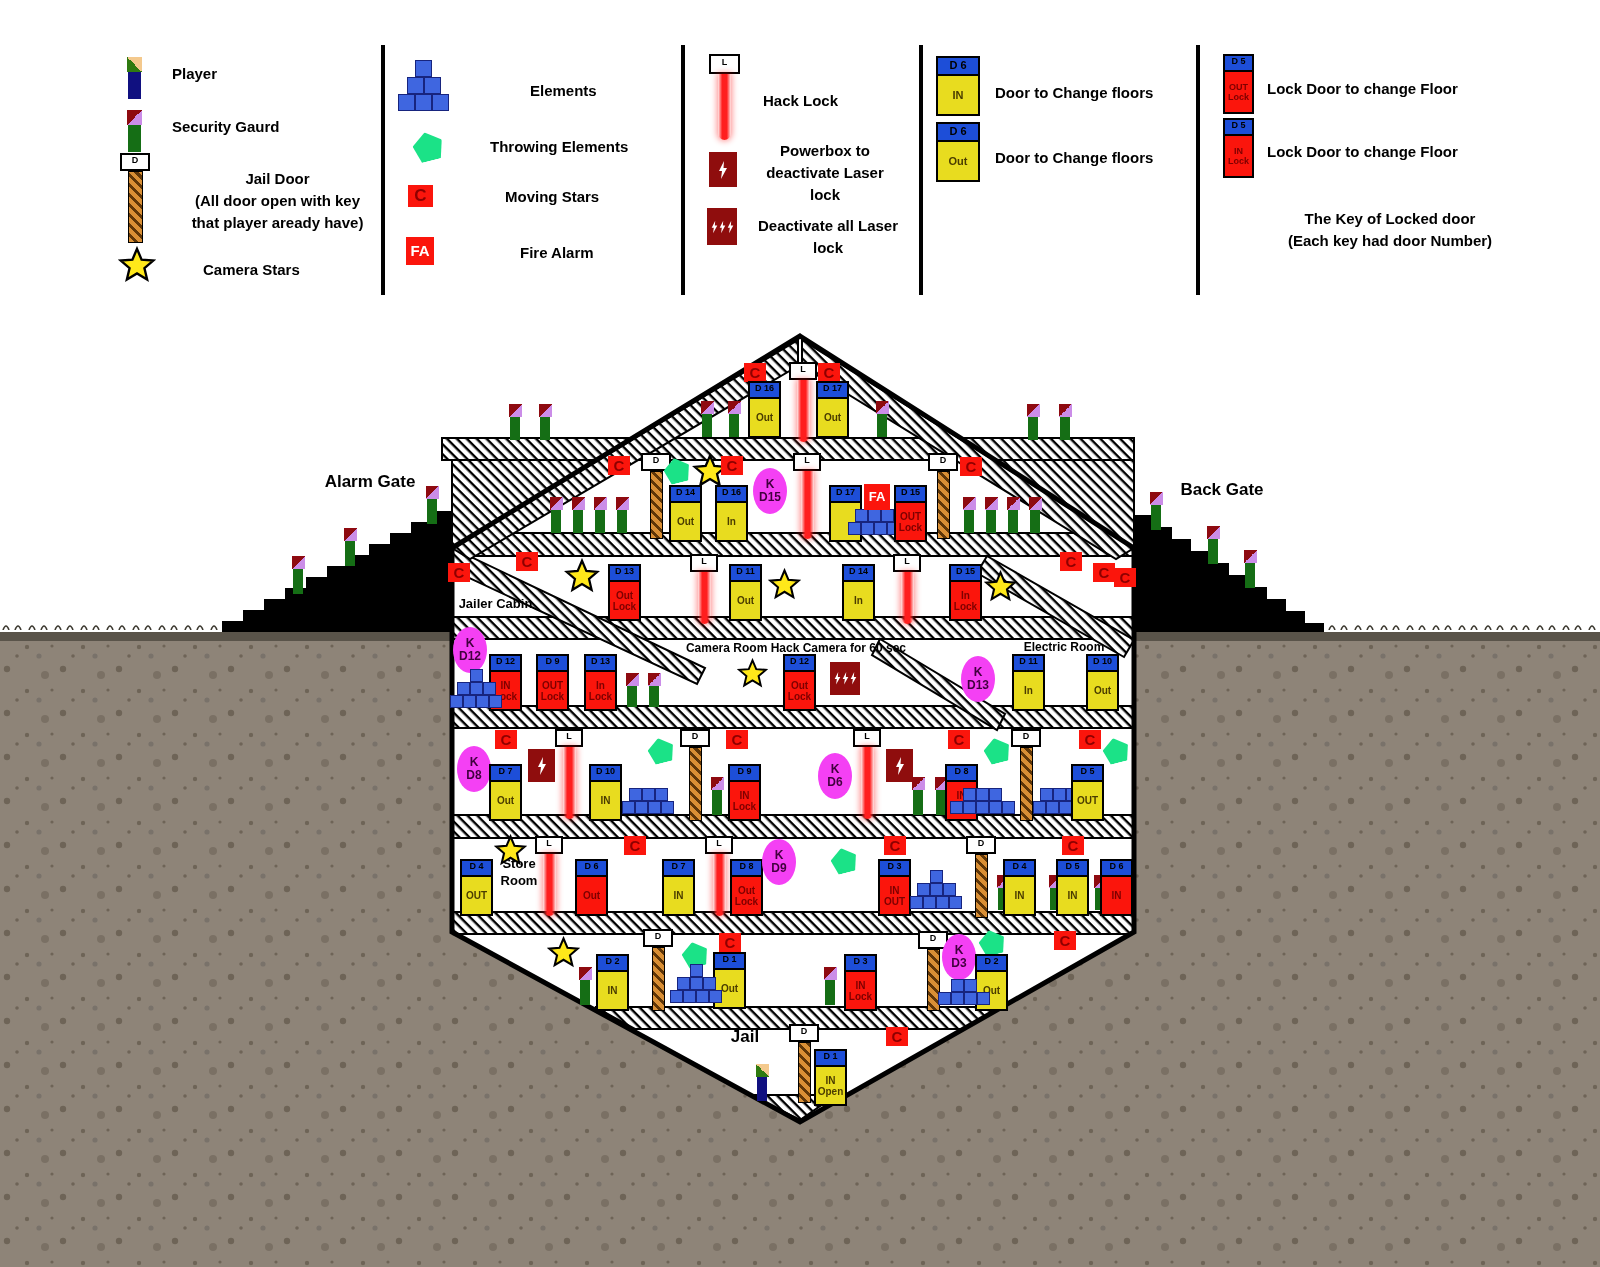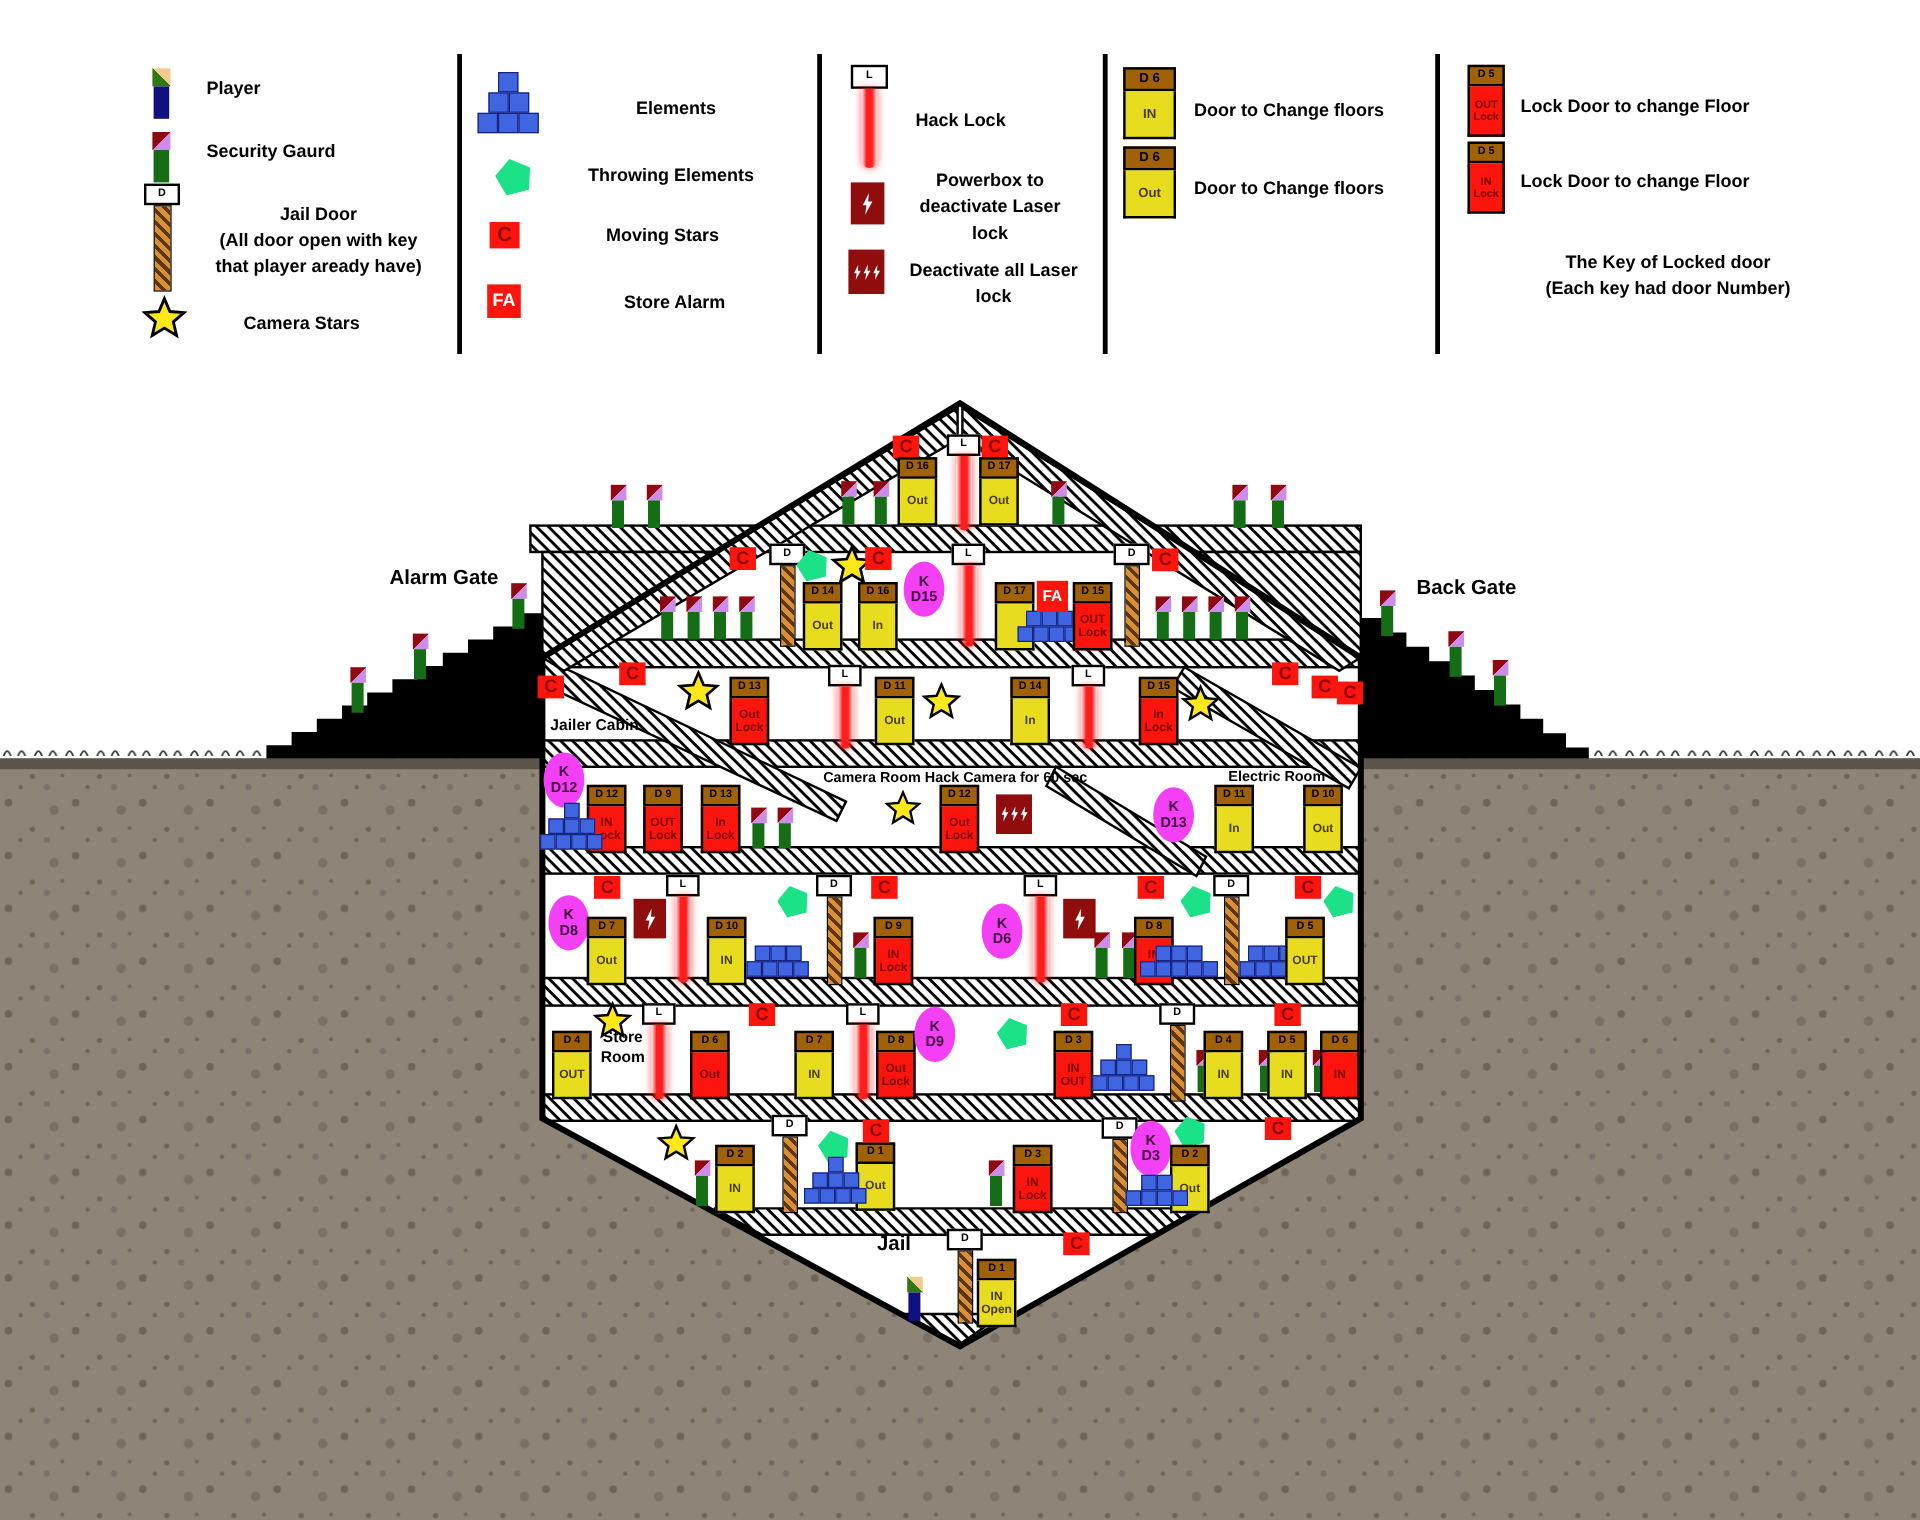--- a/index.html
+++ b/index.html
@@ -1,21 +1,21 @@
 <!DOCTYPE html>
 <html><head>
 <meta charset="utf-8">
 <style>
   html,body{margin:0;padding:0;background:#fff;font-family:"Liberation Sans",sans-serif;}
   #stage{position:relative;width:1600px;height:1267px;overflow:hidden;background:#fff;}
   #bg{position:absolute;left:0;top:0;}
   .item{position:absolute;box-sizing:border-box;}
   
   .door{width:33px;}
-  .door .dh{height:14px;background:#a16207;border:2px solid #000;font-size:9px;line-height:11px;font-weight:bold;text-align:center;color:#000;}
+  .door .dh{height:14px;background:#1d4ed8;border:2px solid #000;font-size:9px;line-height:11px;font-weight:bold;text-align:center;color:#000;}
   .door .db{height:37px;border:2px solid #000;border-top:none;font-size:10px;line-height:11px;font-weight:bold;display:flex;align-items:center;justify-content:center;text-align:center;white-space:pre-line;}
   .db.y{background:#e8dc1f;color:#4a3c00;}
   .db.r{background:#fb150c;color:#7d0000;}
   .door.lg{width:44px;}
   .door.lg .dh{height:16px;font-size:11px;line-height:14px;}
   .door.lg .db{height:38px;font-size:11px;}
   .door.md{width:31px;}
   .door.md .db{height:40px;font-size:9px;line-height:10px;}
   
   .cam{width:22px;height:19px;background:#fb150c;color:#8e0000;font-weight:bold;font-size:15px;line-height:19px;text-align:center;}
@@ -123,21 +123,21 @@
     <div class="legend-label" style="left:172px;top:63px">Player</div>
     <div class="item guard" style="left:127px;top:110px;width:15px;height:42px">
         <div class="head" style="width:15px;height:15px"></div>
         <div class="body" style="width:13px"></div>
       </div>
     <div class="legend-label" style="left:172px;top:116px">Security Gaurd</div>
     <div class="item jdoor" style="left:120px;top:153px;width:30px">
       <div class="dh">D</div>
         <div class="bar" style="height:70px;width:13px"></div>
     </div>
-    <div class="legend-label ctr" style="left:148px;top:168px;width:235px">Jail Door
+    <div class="legend-label ctr" style="left:160px;top:168px;width:235px">Jail Door
 (All door open with key
 that player aready have)</div>
     <div class="item star" style="left:118px;top:246px">
         <svg width="38" height="38" viewBox="0 0 24 24">
           <path d="M12 1.8 L14.9 8.6 L22.3 9.2 L16.7 14 L18.4 21.2 L12 17.3 L5.6 21.2 L7.3 14 L1.7 9.2 L9.1 8.6 Z" fill="#ffe81a" stroke="#000" stroke-width="1.5"></path>
         </svg>
       </div>
     <div class="legend-label" style="left:203px;top:259px">Camera Stars</div>
     <div class="divider" style="left:381px;top:45px;height:250px"></div>
 
@@ -154,21 +154,21 @@
           <span class="b" style="width:17px;height:17px"></span>
           <span class="b" style="width:17px;height:17px"></span>
         </div>
     </div>
     <div class="legend-label" style="left:530px;top:80px">Elements</div>
     <div class="item pent" style="left:413px;top:132px;width:30px;height:29px"></div>
     <div class="legend-label" style="left:490px;top:136px">Throwing Elements</div>
     <div class="item cam lg" style="left:408px;top:185px">C</div>
     <div class="legend-label" style="left:505px;top:186px">Moving Stars</div>
     <div class="item fa lg" style="left:406px;top:237px">FA</div>
-    <div class="legend-label" style="left:520px;top:242px">Store Alarm</div>
+    <div class="legend-label" style="left:520px;top:242px">Fire Alarm</div>
     <div class="divider" style="left:681px;top:45px;height:250px"></div>
 
     <div class="item laser" style="left:709px;top:54px">
         <div class="lb" style="width:27px;height:16px;line-height:13px">L</div>
         <div class="beam" style="height:66px"></div>
       </div>
     <div class="legend-label" style="left:763px;top:90px">Hack Lock</div>
     <div class="item pb" style="left:709px;top:152px;width:28px;height:35px">
         <svg width="10" height="18" viewBox="0 0 10 18">
           <path d="M6 0 L1 10 H4 L3 18 L9 7 H5.5 Z" fill="#fff"></path>

